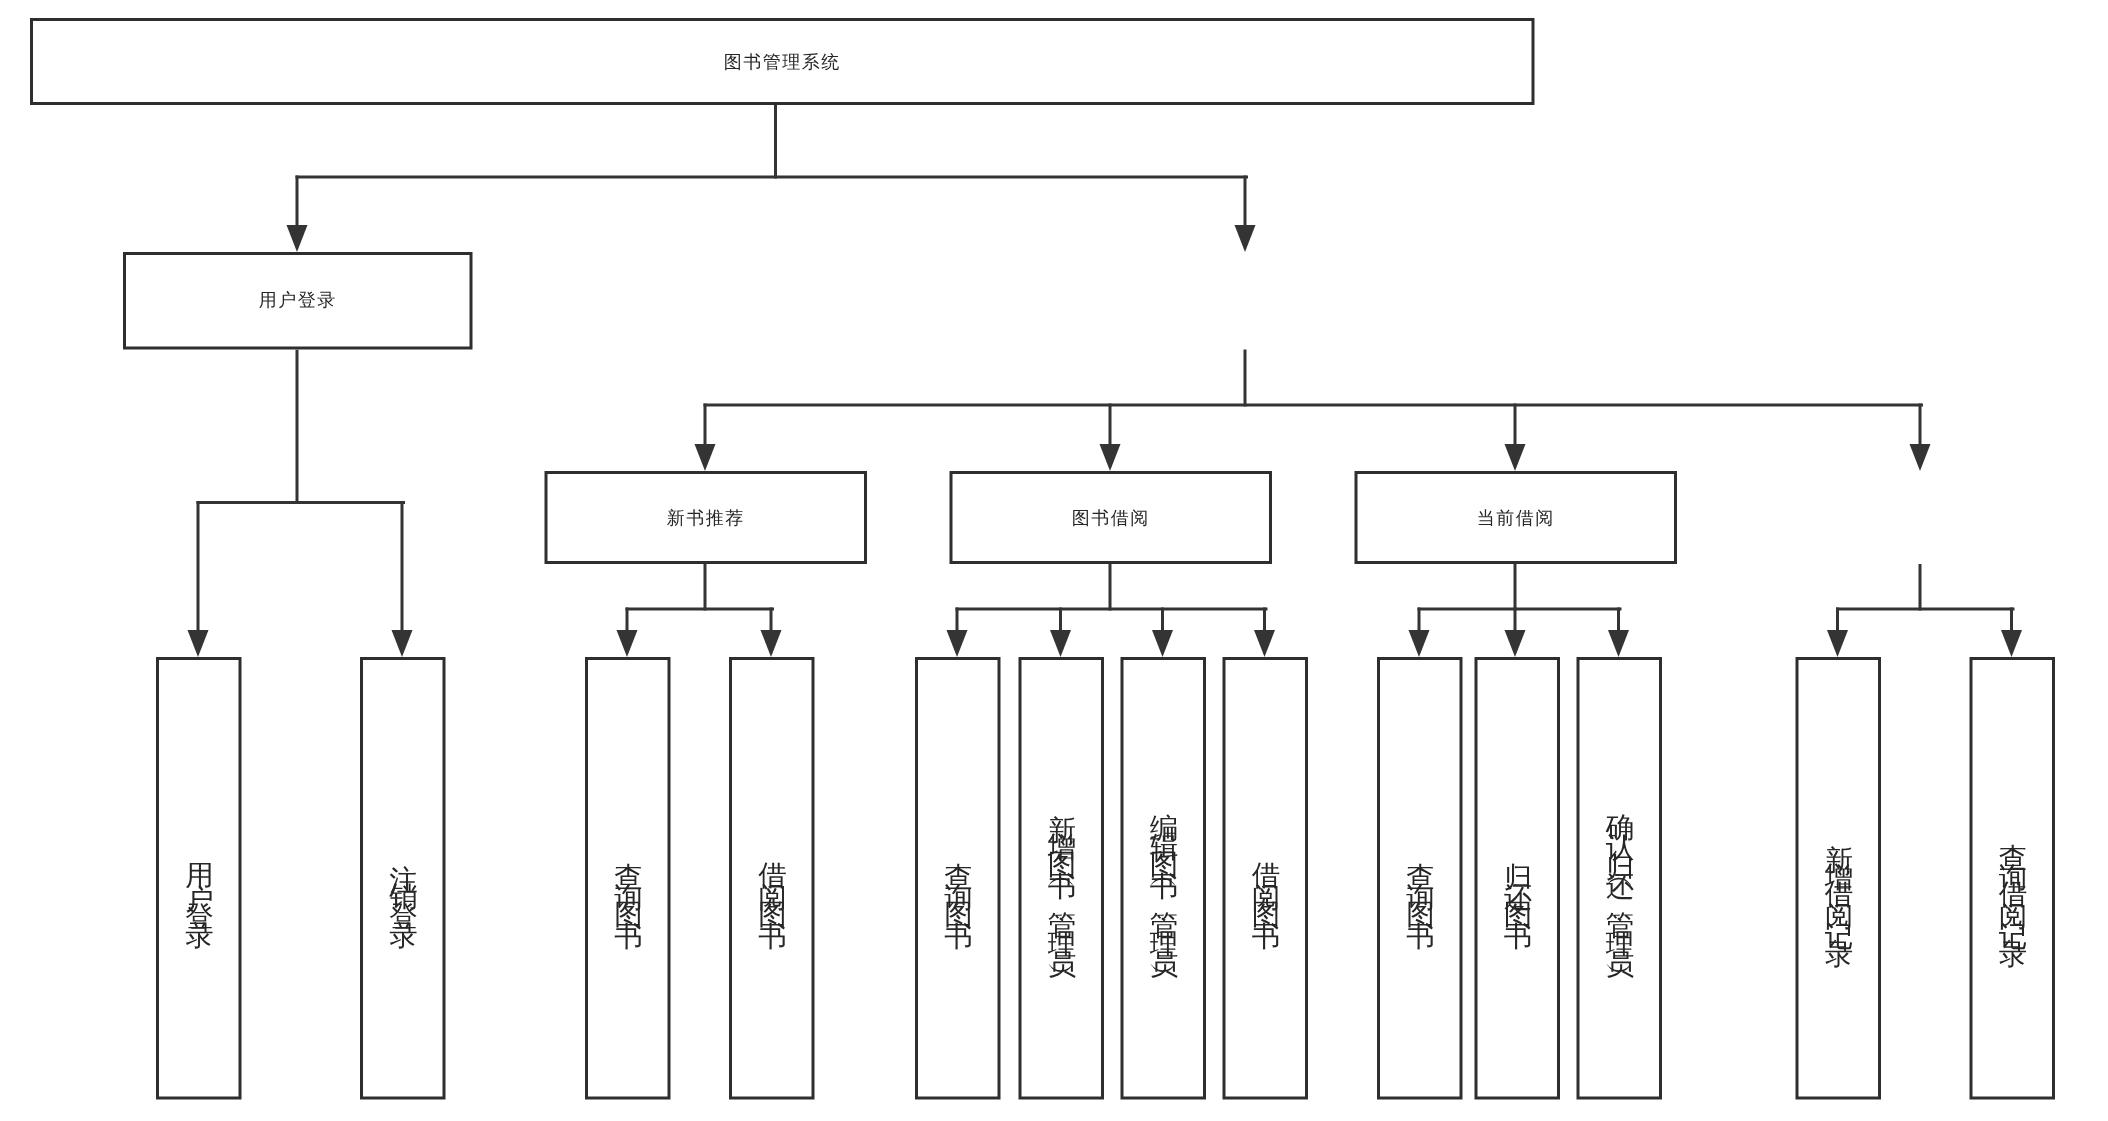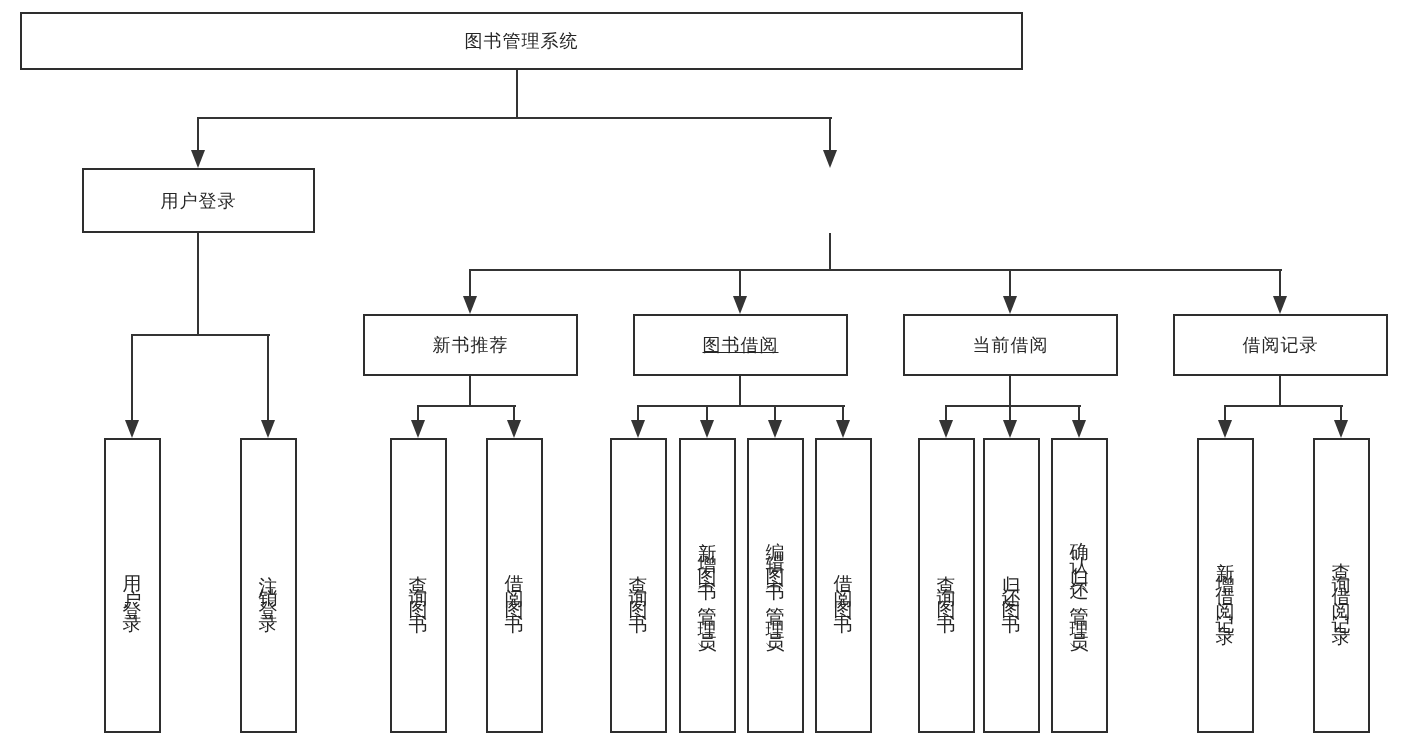--- a/index.html
+++ b/index.html
@@ -17,21 +17,21 @@
   }
   .node {
     position: absolute;
     box-sizing: border-box;
     background: #ffffff;
     border: 2px solid #2e2e2e;
     display: flex;
     align-items: center;
     justify-content: center;
     color: #262626;
-    font-size: 18px;
+    font-size: 12px;
     letter-spacing: 1px;
     white-space: nowrap;
     z-index: 2;
   }
   .vnode {
     writing-mode: vertical-lr;
     font-size: 19px;
     letter-spacing: 13px;
     white-space: normal;
     line-height: 1;
@@ -66,23 +66,22 @@
 </head>
 <body>
 
 <div id="canvas">
 
   <div class="node" style="left:20px; top:12px; width:1003px; height:58px;">图书管理系统</div>
 
   <div class="node" style="left:82px; top:168px; width:233px; height:65px;">用户登录</div>
 
   <div class="node" style="left:363px; top:314px; width:215px; height:62px;">新书推荐</div>
-  <div class="node" style="left:633px; top:314px; width:215px; height:62px;text-decoration:underline;">图书借阅</div>
+  <div class="node" style="left:633px; top:314px; width:215px; height:62px;">图书借阅</div>
   <div class="node" style="left:903px; top:314px; width:215px; height:62px;text-align:center;">当前借阅</div>
-  <div class="node" style="left:1173px; top:314px; width:215px; height:62px;">借阅记录</div>
 
   <div class="node vnode" style="left:104px; top:438px; width:57px; height:295px;">用户登录</div>
   <div class="node vnode" style="left:240px; top:438px; width:57px; height:295px;">注销登录</div>
 
   <div class="node vnode" style="left:390px; top:438px; width:57px; height:295px;">查询图书</div>
   <div class="node vnode" style="left:486px; top:438px; width:57px; height:295px;">借阅图书</div>
 
   <div class="node vnode" style="left:610px; top:438px; width:57px; height:295px;">查询图书</div>
   <div class="node vnode" style="left:679px; top:438px; width:57px; height:295px;">新增图书（管理员）</div>
   <div class="node vnode" style="left:747px; top:438px; width:57px; height:295px;">编辑图书（管理员）</div>

